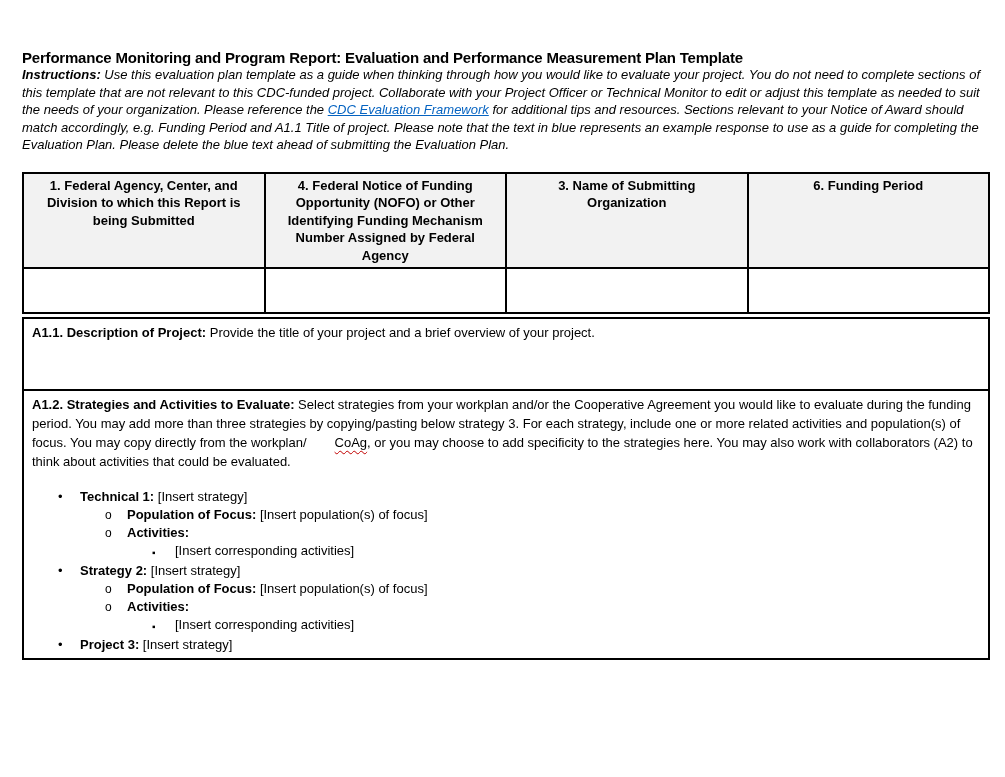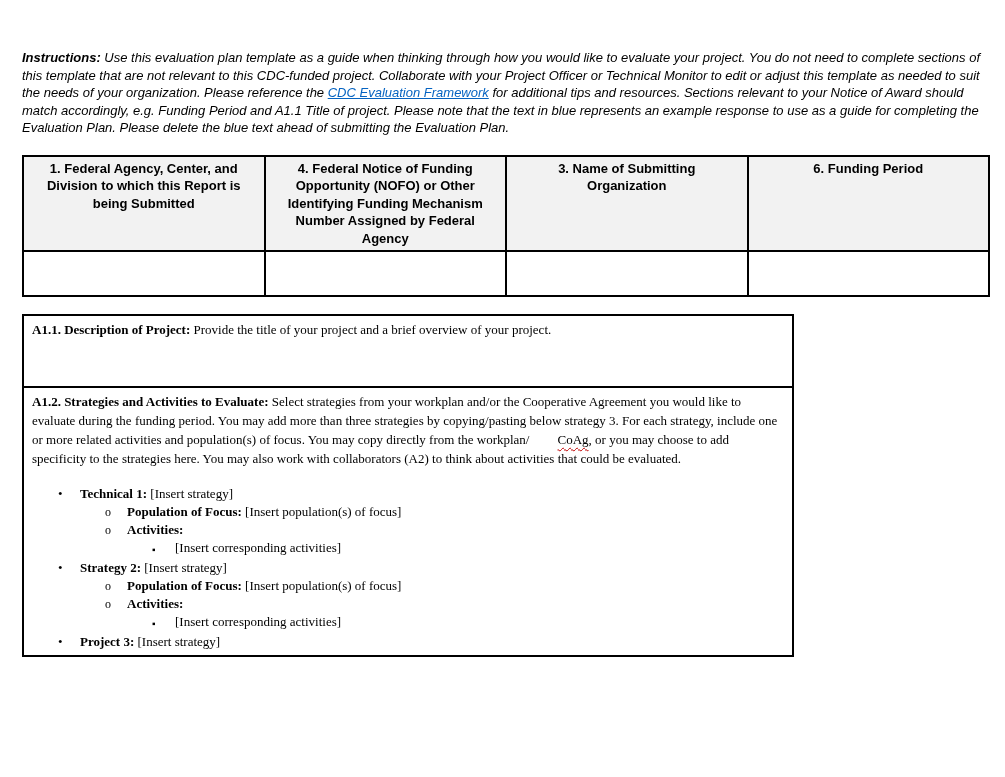--- a/index.html
+++ b/index.html
@@ -61,23 +61,22 @@
     letter-spacing: -0.2px;
   }
   .heading-a1 {
     margin-top: 22px;
     font-size: 14px;
     font-weight: bold;
     letter-spacing: -0.2px;
   }
   table.a1-table {
     border-collapse: collapse;
-    width: 772px;
-    margin-top: 17px;
-    font-family: Liberation Serif, serif;
+    width: 968px;
+    margin-top: 3px;
   }
   table.a1-table td {
     border: 2px solid var(--border-black, #000);
     vertical-align: top;
     font-size: 13px;
     line-height: 19px;
     padding: 4px 8px;
   }
   td.a1-1-cell { height: 72px; }
   td.a1-2-cell { height: 263px; }
@@ -99,20 +98,21 @@
   .bullet.l2 .marker { width: 22px; font-size: 12px; }
   .bullet.l3 { padding-left: 120px; }
   .bullet.l3 .marker { width: 23px; font-size: 10px; padding-top: 2px; }
   .blabel { font-weight: bold; }
 </style>
 </head>
 <body>
 
 <div class="page">
 
+  <div class="doc-title">Performance Monitoring and Program Report: Evaluation and Performance Measurement Plan Template</div>
 
   <p class="instructions"><span class="ins-label">Instructions:</span><span> Use this evaluation plan template as a guide when thinking through how you would like to evaluate your project. You do not need to complete sections of this template that are not relevant to this CDC-funded project. Collaborate with your Project Officer or Technical Monitor to edit or adjust this template as needed to suit the needs of your organization. Please reference the </span><a class="doc-link">CDC Evaluation Framework</a><span> for additional tips and resources. Sections relevant to your Notice of Award should match accordingly, e.g. Funding Period and A1.1 Title of project. Please note that the text in blue represents an example response to use as a guide for completing the Evaluation Plan. Please delete the blue text ahead of submitting the Evaluation Plan.</span></p>
 
   <table class="info-table">
     <tbody>
         <tr>
       <th>1. Federal Agency, Center, and Division to which this Report is being Submitted</th>
       <th>4. Federal Notice of Funding Opportunity (NOFO) or Other Identifying Funding Mechanism Number Assigned by Federal Agency</th>
       <th>3. Name of Submitting Organization</th>
       <th>6. Funding Period</th>

